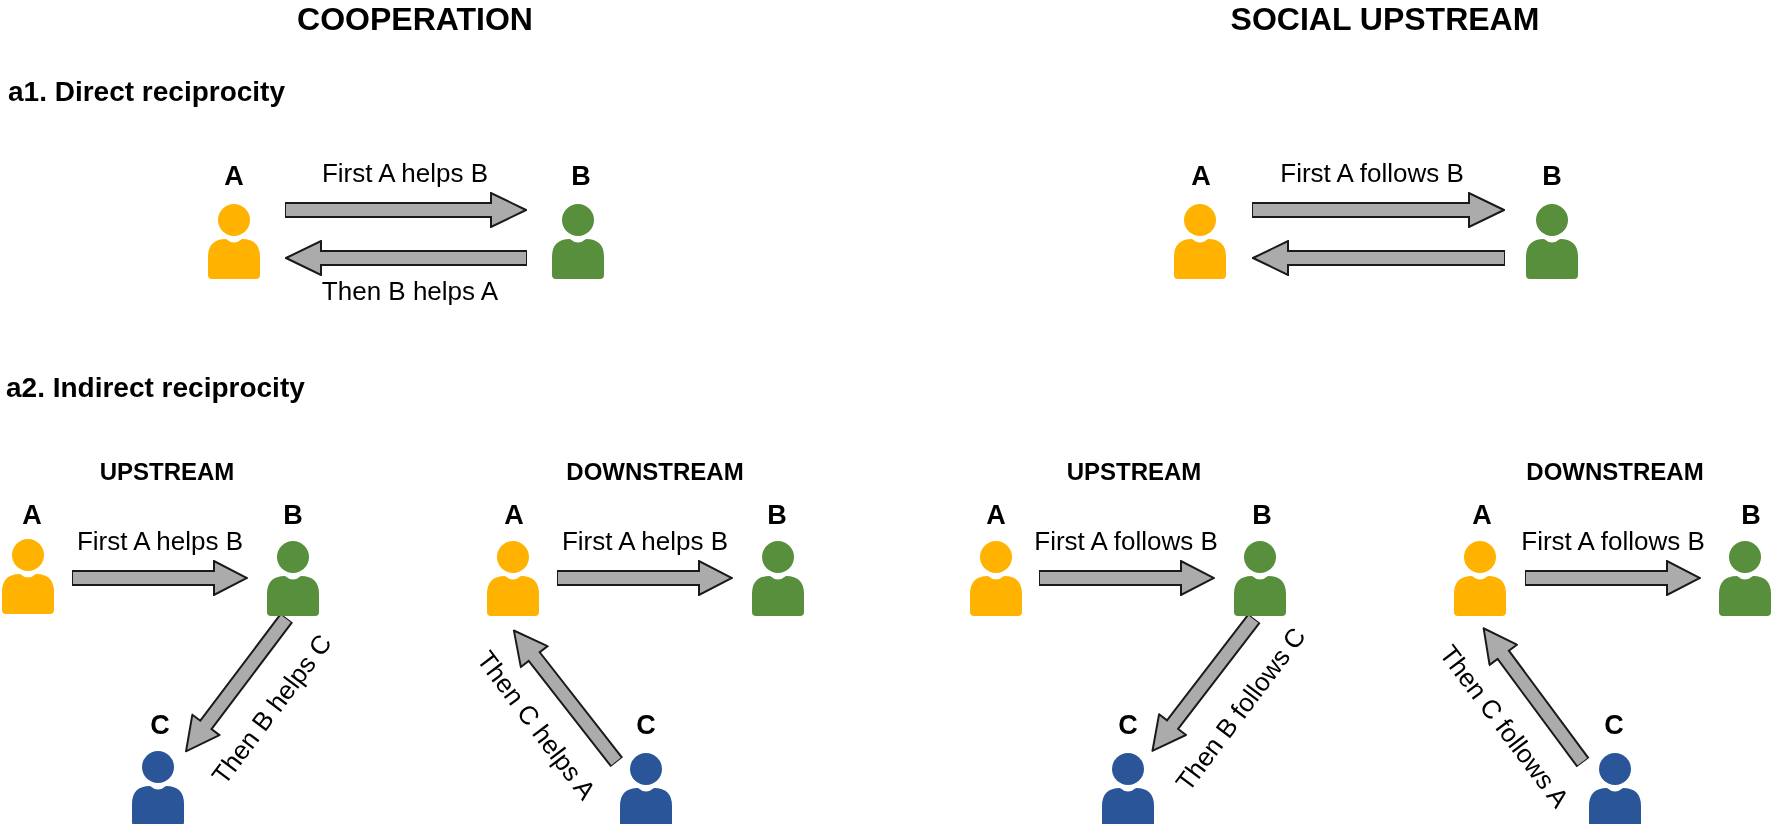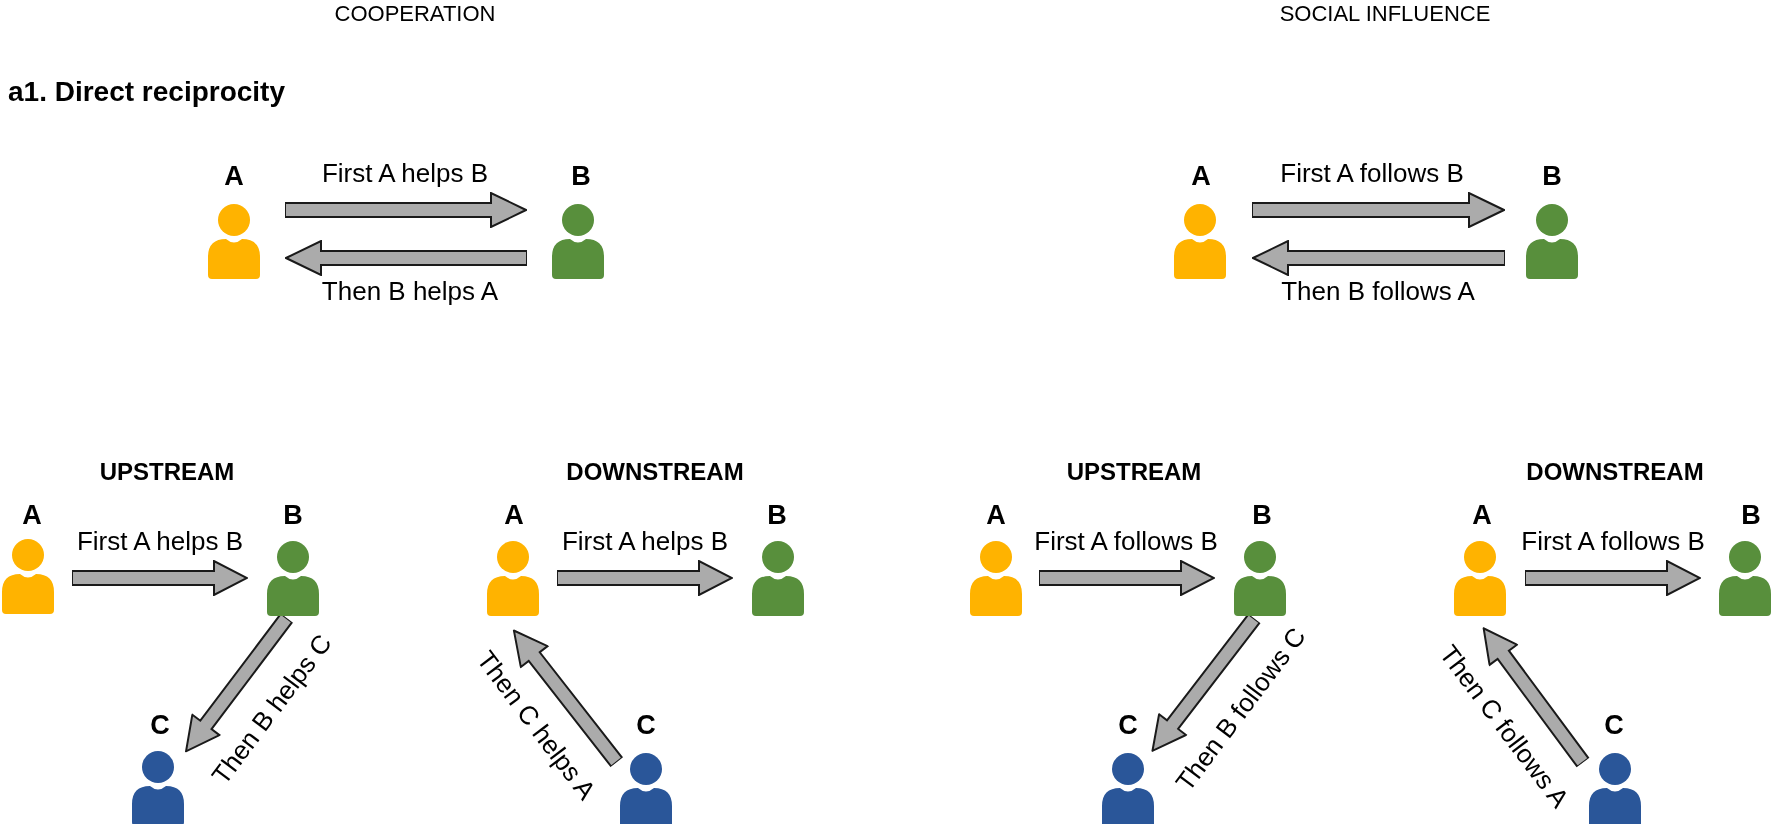--- a/index.html
+++ b/index.html
@@ -1,42 +1,43 @@
 <!DOCTYPE html>
 <html><head>
 <meta charset="utf-8">
 <style>
   html,body{margin:0;padding:0;background:#fff;}
   #figure{
     position:relative;width:1773px;height:824px;background:#ffffff;
     overflow:hidden;font-family:"Liberation Sans",sans-serif;color:#000;
   }
   .abs{position:absolute;white-space:nowrap;}
-  .title{font-size:22px;font-weight:normal;transform:translateX(-50%);}
+  .title{font-size:32px;font-weight:bold;transform:translateX(-50%);}
   .head{font-size:28px;font-weight:bold;text-align:center;}
   .sub{font-size:24px;font-weight:bold;transform:translateX(-50%);}
   .lbl{font-size:27px;font-weight:bold;transform:translateX(-50%);}
   .cap{font-size:26px;transform:translateX(-50%);}
   .cap.rneg{transform:translateX(-50%) rotate(-53deg);}
   .cap.rpos{transform:translateX(-50%) rotate(53deg);}
   .person{position:absolute;width:60px;height:76px;}
   .person svg{display:block;}
   .arr{position:absolute;height:36px;}
   .arr svg{display:block;}
   .arr.mirror{transform:scaleX(-1);}
 </style>
 </head>
 <body>
 
 <div id="figure">
 
   <div class="abs title" style="left:415px;top:1px;">COOPERATION</div>
-  <div class="abs title" style="left:1385px;top:1px;">SOCIAL INFLUENCE</div>
+  <div class="abs title" style="left:1385px;top:1px;">SOCIAL UPSTREAM</div>
 
   <div class="abs head" style="left:8px;top:76px;">a1. Direct reciprocity</div>
+  <div class="abs head" style="left:6px;top:372px;">a2. Indirect reciprocity</div>
 
   <div class="abs lbl" style="left:234px;top:161px;">A</div>
   <div class="abs lbl" style="left:581px;top:161px;">B</div>
   <div class="abs cap" style="left:405px;top:158px;">First A helps B</div>
   <div class="abs cap" style="left:410px;top:276px;">Then B helps A</div>
 
   <div class="arr" style="left:285px;top:192px;width:242px;">
     <svg width="242" height="36">
         <polygon points="0,11 206,11 206,1 241,18 206,35 206,25 0,25" stroke-width="2" fill="#ABABAB" stroke="#1A1A1A"></polygon>
       </svg>
@@ -56,21 +57,20 @@
   <div class="person" style="left:548px;top:203px;">
     <svg width="60" height="76" fill="#588F3C">
         <circle cx="30" cy="17" r="16"></circle>
         <path d="M8 76 Q4 76 4 72 L4 54 Q4 36 22 36 Q30 43 38 36 Q56 36 56 54 L56 72 Q56 76 52 76 Z"></path>
       </svg>
   </div>
 
   <div class="abs lbl" style="left:1201px;top:161px;">A</div>
   <div class="abs lbl" style="left:1552px;top:161px;">B</div>
   <div class="abs cap" style="left:1372px;top:158px;">First A follows B</div>
-  <div class="abs cap" style="left:1378px;top:276px;">Then B follows A</div>
 
   <div class="arr" style="left:1252px;top:192px;width:253px;">
     <svg width="253" height="36">
         <polygon points="0,11 217,11 217,1 252,18 217,35 217,25 0,25" stroke-width="2" fill="#ABABAB" stroke="#1A1A1A"></polygon>
       </svg>
   </div>
   <div class="arr mirror" style="left:1252px;top:240px;width:253px;">
     <svg width="253" height="36">
         <polygon points="0,11 217,11 217,1 252,18 217,35 217,25 0,25" stroke-width="2" fill="#ABABAB" stroke="#1A1A1A"></polygon>
       </svg>

